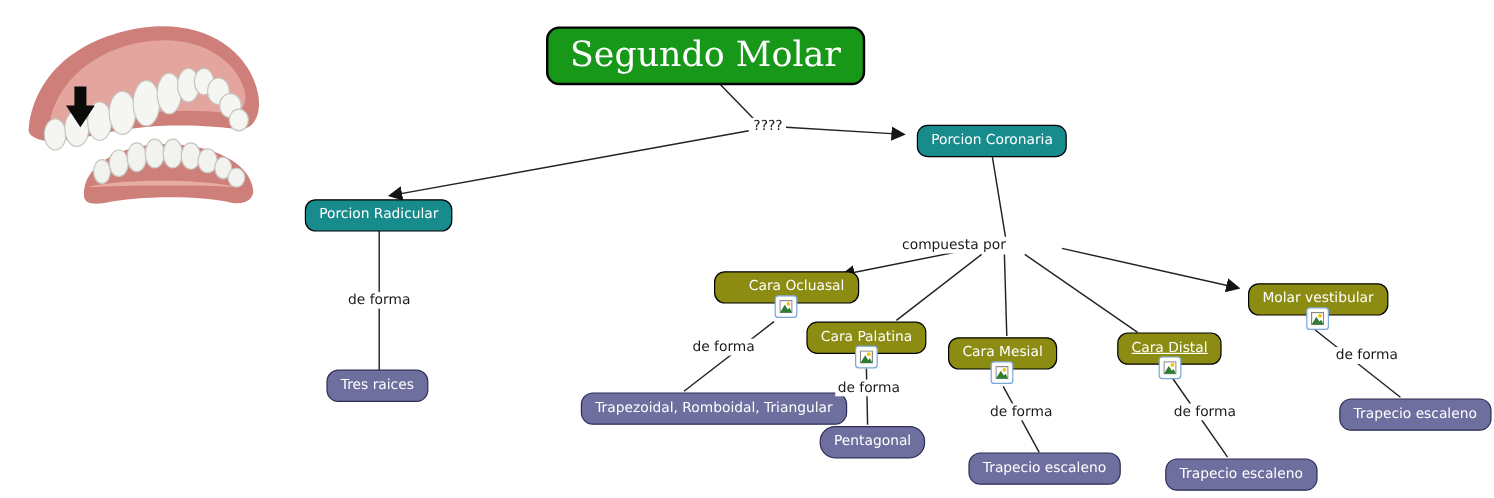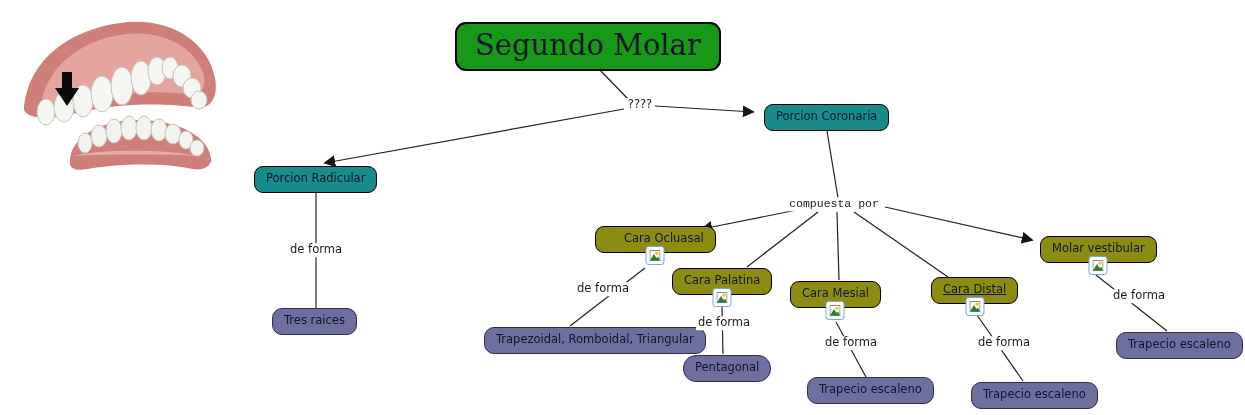--- a/index.html
+++ b/index.html
@@ -3,21 +3,21 @@
 <meta charset="utf-8">
 <style>
   html,body{margin:0;padding:0;background:#fff;}
   #canvas{
     position:relative;width:1245px;height:415px;background:#ffffff;
     font-family:"DejaVu Sans","Liberation Sans",sans-serif;overflow:hidden;
   }
   #wires{position:absolute;left:0;top:0;width:1245px;height:415px;}
   .node{
     position:absolute;box-sizing:border-box;white-space:nowrap;
-    border:1px solid #000;border-radius:9px;color:#0f172a;
+    border:1px solid #000;border-radius:9px;color:#ffffff;
     font-size:11.5px;line-height:1;padding:6px 11px 7px 11px;text-align:center;
   }
   .node-title{
     background:#189818;border-radius:11px;border-width:2px;
     font-family:"DejaVu Serif","Liberation Serif",serif;
     font-size:29px;padding:7px 18px 9px 18px;
   }
   .node-teal{background:#188c8c;}
   .node-olive{background:#8c8c12;}
   .node-purple{background:#6e6e9f;border:1.5px solid #2d2d55;border-radius:10px;}
@@ -187,21 +187,21 @@
   <div class="node node-purple" style="left:971px;top:382px;">
     <span>Trapecio escaleno</span>
   </div>
 
   <div class="node node-purple" style="left:1116px;top:332px;">
     <span>Trapecio escaleno</span>
   </div>
 
   <div class="link-label" style="left:640px;top:105px;">????</div>
 
-  <div class="link-label" style="left:834px;top:204px;font-family:Liberation Mono, monospace;">compuesta por</div>
+  <div class="link-label" style="left:795px;top:204px;">compuesta por</div>
 
   <div class="link-label" style="left:316px;top:250px;">de forma</div>
 
   <div class="link-label" style="left:603px;top:289px;">de forma</div>
 
   <div class="link-label" style="left:724px;top:323px;">de forma</div>
 
   <div class="link-label" style="left:851px;top:343px;">de forma</div>
 
   <div class="link-label" style="left:1004px;top:343px;">de forma</div>

